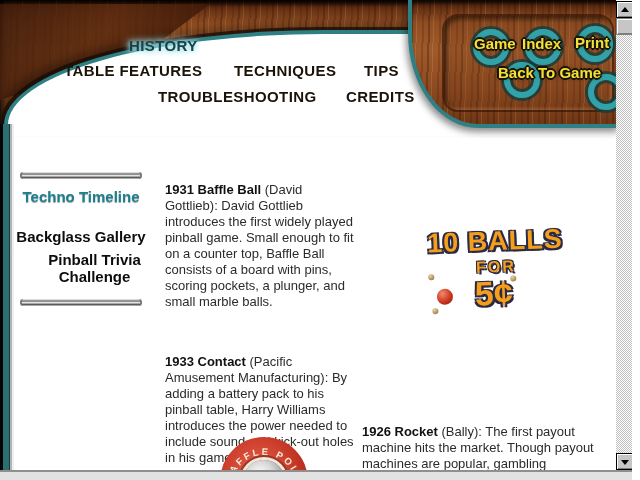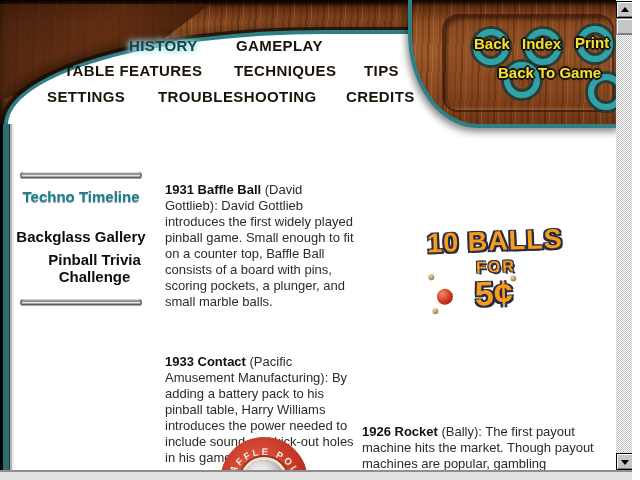--- a/index.html
+++ b/index.html
@@ -114,36 +114,34 @@
 </head>
 <body>
 
 <div class="screen">
 
   <div class="header wood">
     <div class="inlay"></div>
     <div class="arch"></div>
 
     <span class="nav sel" style="left:129px;top:37px;">HISTORY</span>
-    <span class="nav" style="left:236px;top:37px;">GAMEPLAY</span>
     <span class="nav" style="left:64px;top:62px;">TABLE FEATURES</span>
     <span class="nav" style="left:234px;top:62px;">TECHNIQUES</span>
     <span class="nav" style="left:364px;top:62px;">TIPS</span>
-    <span class="nav" style="left:47px;top:88px;">SETTINGS</span>
     <span class="nav" style="left:158px;top:88px;">TROUBLESHOOTING</span>
     <span class="nav" style="left:346px;top:88px;">CREDITS</span>
 
     <div class="panel wood">
       <div class="carved"></div>
       <div class="ring" style="left:61px;top:29px;"></div>
       <div class="ring" style="left:113px;top:29px;"></div>
       <div class="ring" style="left:165px;top:26px;"></div>
       <div class="ring" style="left:92px;top:62px;"></div>
       <div class="ring" style="left:176px;top:74px;"></div>
-      <span class="wbtn" style="left:62px;top:35px;">Back</span>
+      <span class="wbtn" style="left:62px;top:35px;">Game</span>
       <span class="wbtn" style="left:110px;top:35px;">Index</span>
       <span class="wbtn" style="left:163px;top:34px;">Print</span>
       <span class="wbtn" style="left:86px;top:64px;">Back To Game</span>
     </div>
   </div>
 
   <div class="lstripe"></div>
 
   <div class="sidebar">
     <div class="chrome-bar"></div>

